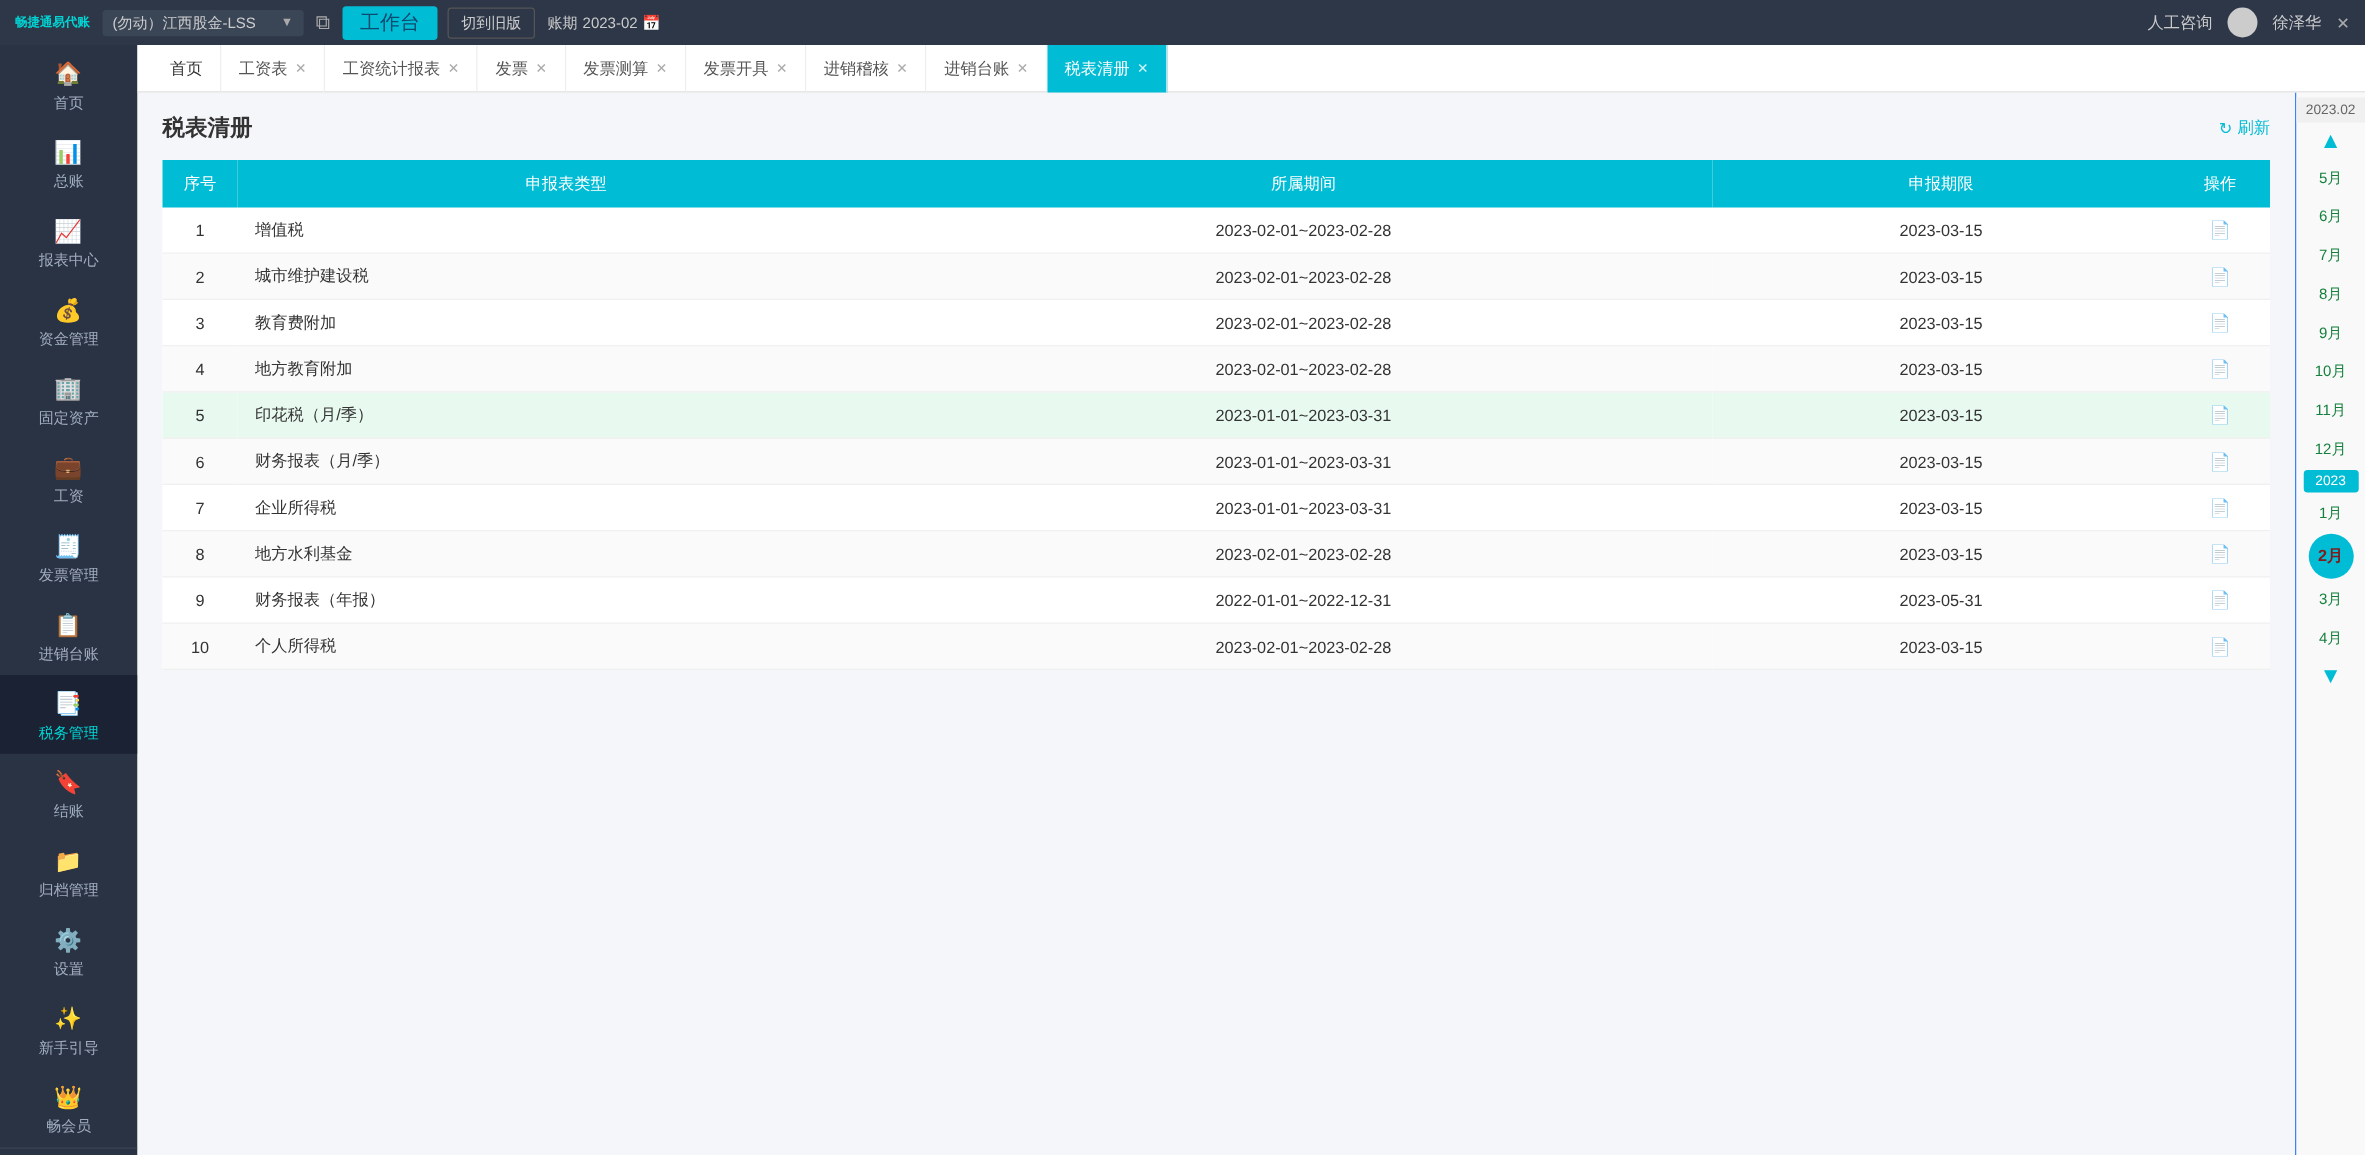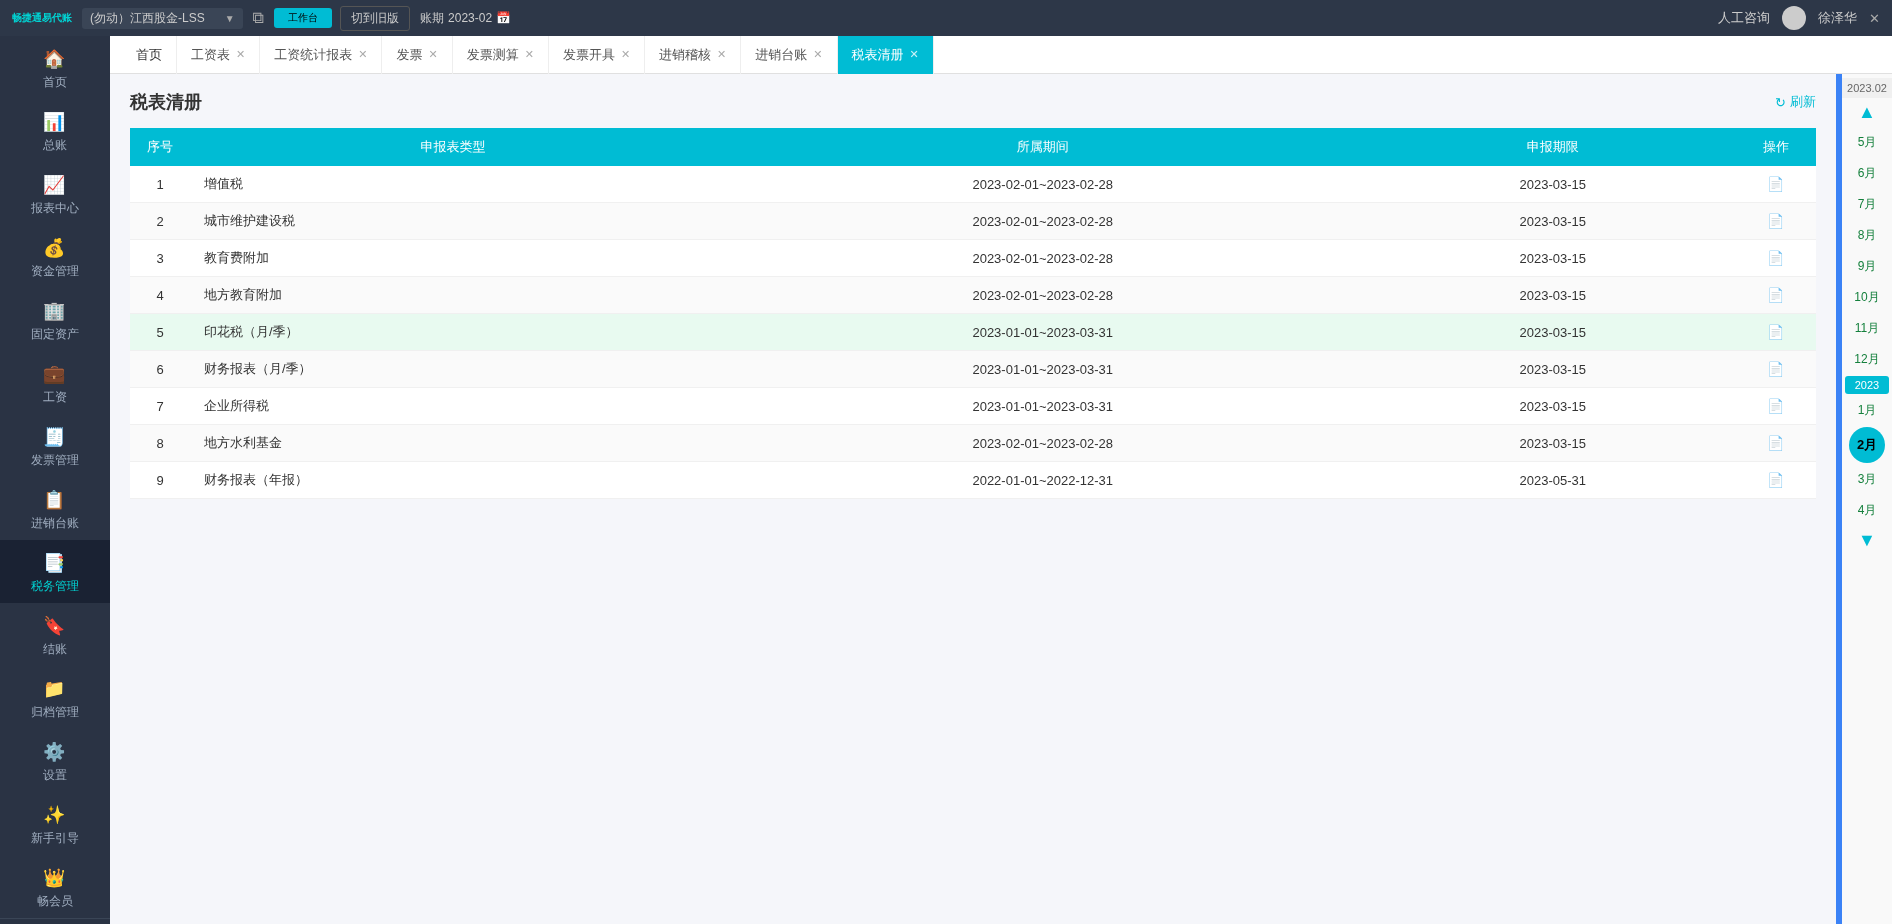--- a/index.html
+++ b/index.html
@@ -31,25 +31,25 @@
       gap: 20px;
     }
     .top-bar-company .arrow { color: #aaa; font-size: 10px; }
     .top-bar-actions {
       display: flex;
       align-items: center;
       gap: 8px;
     }
     .top-bar-btn {
       background: #00bcd4;
-      color: #000000;
+      color: #0c4a6e;
       border: none;
       padding: 3px 14px;
       border-radius: 3px;
-      font-size: 10px;
+      font-size: 16px;
       cursor: pointer;
     }
     .top-bar-btn-outline {
       background: transparent;
       color: #ccc;
       border: 1px solid #555;
       padding: 3px 10px;
       border-radius: 3px;
       font-size: 12px;
       cursor: pointer;
@@ -219,21 +219,21 @@
       border: none;
       cursor: pointer;
       color: #999;
       font-size: 14px;
     }
 
     
     .timeline-sidebar {
       width: 56px;
       background: #f9f9f9;
-      border-left: 6px solid #3b82f6;
+      border-left: 1px solid #3b82f6;
       display: flex;
       flex-direction: column;
       align-items: center;
       overflow-y: auto;
       padding: 4px 0;
       flex-shrink: 0;
     }
     .timeline-year-header {
       width: 100%;
       text-align: center;
@@ -247,21 +247,21 @@
       text-align: center;
       padding: 6px 4px;
       font-size: 12px;
       color: #15803d;
       cursor: pointer;
       border-radius: 3px;
       margin: 1px 0;
     }
     .timeline-item.active {
       background: #00bcd4;
-      color: #000000;
+      color: #7f1d1d;
       border-radius: 50%;
       width: 36px;
       height: 36px;
       display: flex;
       align-items: center;
       justify-content: center;
       font-size: 13px;
       font-weight: bold;
     }
     .timeline-item.year-label {
@@ -507,20 +507,29 @@
     </tr>
               <tr>
       <td>9</td>
       <td>财务报表（年报）</td>
       <td>2022-01-01~2022-12-31</td>
       <td>2023-05-31</td>
       <td>
         <button class="action-btn">📄</button>
       </td>
     </tr>
+              <tr>
+      <td>10</td>
+      <td>个人所得税</td>
+      <td>2023-02-01~2023-02-28</td>
+      <td>2023-03-15</td>
+      <td>
+        <button class="action-btn">📄</button>
+      </td>
+    </tr>
             </tbody>
         </table>
 
       </div>
 
       <div class="timeline-sidebar">
         <div class="timeline-year-header">2023.02</div>
         <div class="timeline-nav">▲</div>
         <div class="timeline-item">5月</div>
         <div class="timeline-item">6月</div>

